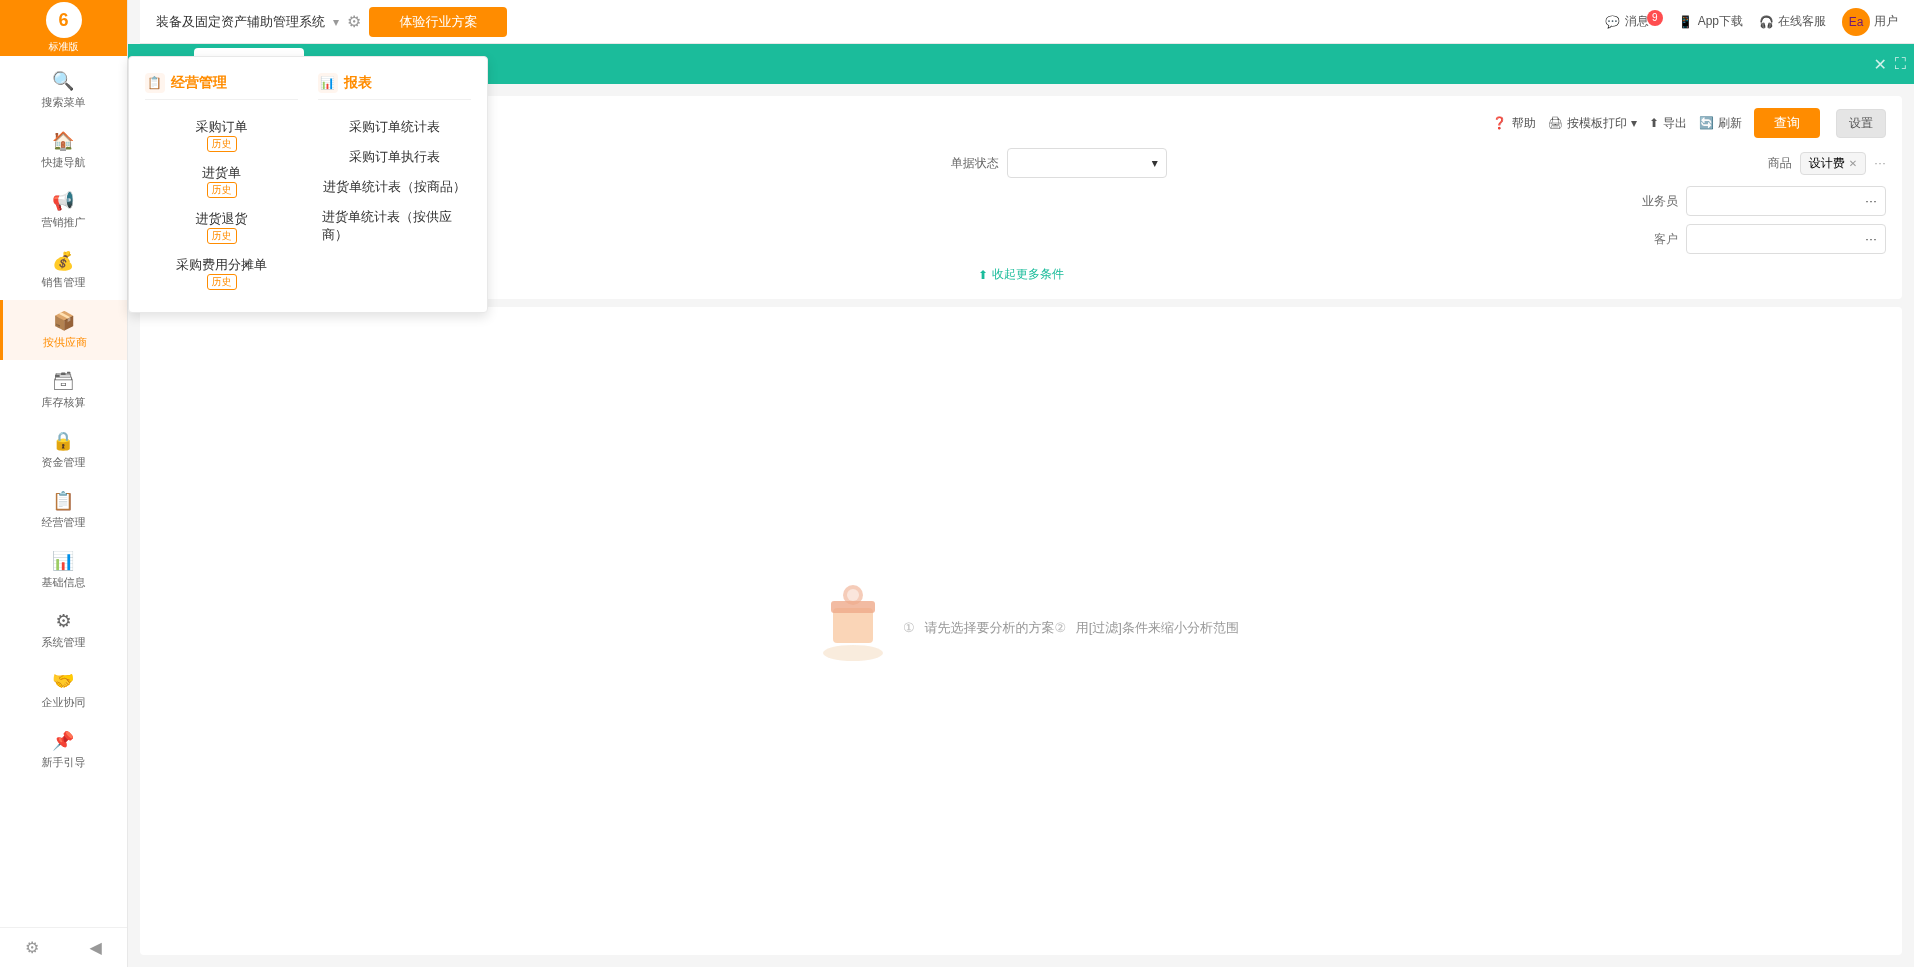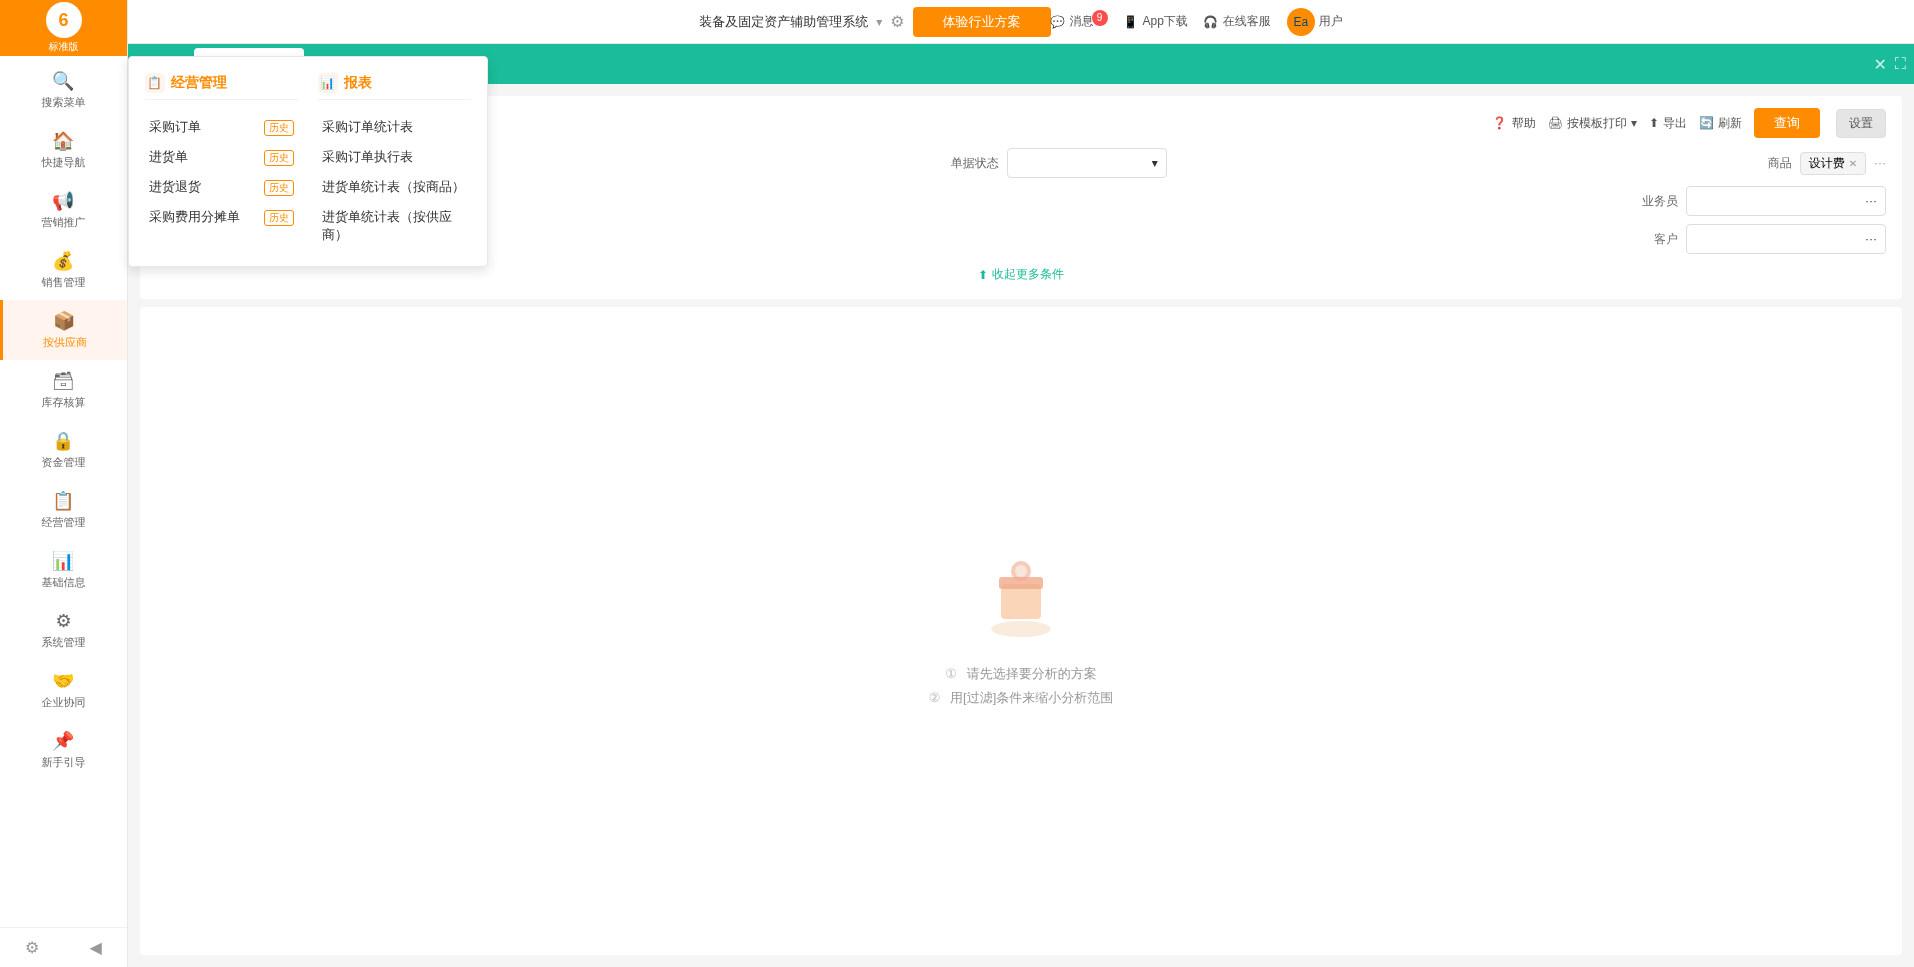--- a/index.html
+++ b/index.html
@@ -18,30 +18,30 @@
     .sidebar-item.active { color: #ff8c00; background: #fff5ee; border-left: 3px solid #ff8c00; }
     .sidebar-item-icon { font-size: 18px; margin-bottom: 3px; }
     .sidebar-item-label { font-size: 11px; text-align: center; }
     .sidebar-bottom { padding: 10px 0; border-top: 1px solid #f0f0f0; display: flex; justify-content: space-around; }
     .sidebar-bottom-btn { color: #999; cursor: pointer; font-size: 16px; }
 
     
     .main-area { flex: 1; display: flex; flex-direction: column; overflow: hidden; }
 
     
-    .top-header { height: 44px; background: #fff; border-bottom: 1px solid #e8e8e8; display: flex; align-items: center; padding: 0 16px; justify-content: center; flex-shrink: 0; }
+    .top-header { height: 44px; background: #fff; border-bottom: 1px solid #e8e8e8; display: flex; align-items: center; padding: 0 16px; justify-content: space-between; flex-shrink: 0; margin-left: 12px; }
     .header-left { display: flex; align-items: center; gap: 8px; }
     .header-system-name { font-size: 13px; color: #333; }
     .header-arrow { color: #999; font-size: 12px; }
     .header-settings-icon { color: #999; cursor: pointer; font-size: 16px; }
     .header-btn-industry { background: #ff8c00; color: #fff; border: none; padding: 6px 30px; border-radius: 4px; font-size: 13px; cursor: pointer; }
     .header-right { display: flex; align-items: center; gap: 16px; }
     .header-right-item { display: flex; align-items: center; gap: 4px; color: #555; cursor: pointer; font-size: 12px; }
     .badge { background: #ff4d4f; color: #fff; border-radius: 50%; width: 16px; height: 16px; font-size: 10px; display: flex; align-items: center; justify-content: center; margin-top: -8px; margin-left: -6px; }
-    .avatar { width: 28px; height: 28px; background: #ff8c00; border-radius: 50%; color: #0c4a6e; display: flex; align-items: center; justify-content: center; font-size: 12px; }
+    .avatar { width: 28px; height: 28px; background: #ff8c00; border-radius: 50%; color: #701a75; display: flex; align-items: center; justify-content: center; font-size: 12px; }
 
     
     .tab-bar { height: 40px; background: #1bbc9b; display: flex; align-items: center; padding: 0 8px; flex-shrink: 0; }
     .tab-item { height: 32px; padding: 0 16px; display: flex; align-items: center; gap: 6px; cursor: pointer; font-size: 13px; color: rgba(255,255,255,0.8); border-radius: 4px 4px 0 0; }
     .tab-item.active { background: #fff; color: #333; }
     .tab-item.home { color: #fff; }
     .tab-close { font-size: 12px; color: #999; cursor: pointer; }
     .tab-bar-right { margin-left: auto; display: flex; align-items: center; gap: 8px; }
     .tab-bar-btn { color: rgba(255,255,255,0.8); cursor: pointer; font-size: 16px; }
 
@@ -55,30 +55,30 @@
     .toolbar-btn-query { background: #ff8c00; color: #fff; border: none; padding: 6px 20px; border-radius: 4px; font-size: 13px; cursor: pointer; }
     .toolbar-btn-settings { background: #e5e5e5; color: #555; border: 1px solid #ddd; padding: 5px 12px; border-radius: 4px; font-size: 12px; cursor: pointer; margin-left: 4px; }
 
     .filter-row { display: flex; align-items: center; gap: 8px; margin-bottom: 8px; flex-wrap: wrap; }
     .filter-select { height: 30px; border: 1px solid #ddd; border-radius: 4px; padding: 0 8px; font-size: 12px; color: #333; background: #fff; min-width: 120px; display: flex; align-items: center; justify-content: space-between; cursor: pointer; }
     .filter-tag { background: #f5f5f5; border: 1px solid #ddd; border-radius: 4px; padding: 2px 8px; font-size: 12px; display: flex; align-items: center; gap: 4px; }
     .filter-tag-close { cursor: pointer; color: #999; font-size: 10px; }
     .collapse-btn { display: flex; align-items: center; gap: 4px; color: #1bbc9b; cursor: pointer; font-size: 12px; margin: 4px auto; width: fit-content; }
 
     
-    .empty-state { flex: 1; display: flex; flex-direction: column; align-items: center; justify-content: center; background: #fff; border-radius: 4px; }
+    .empty-state { flex: 1; display: flex; flex-direction: row; align-items: center; justify-content: center; background: #fff; border-radius: 4px; }
     .empty-icon { width: 100px; height: 100px; margin-bottom: 16px; opacity: 0.7; }
     .empty-text { color: #999; font-size: 13px; margin-bottom: 6px; }
 
     
     .dropdown-menu { position: absolute; top: 56px; left: 128px; background: #fff; border: 1px solid #e8e8e8; border-radius: 4px; box-shadow: 0 4px 12px rgba(0,0,0,0.12); z-index: 1000; width: 360px; padding: 16px; display: flex; gap: 20px; }
     .menu-section { flex: 1; }
     .menu-section-title { display: flex; align-items: center; gap: 6px; font-size: 14px; font-weight: 600; color: #ff8c00; margin-bottom: 12px; padding-bottom: 6px; border-bottom: 1px solid #f0f0f0; }
     .menu-section-title-icon { width: 20px; height: 20px; background: #fff5ee; border-radius: 4px; display: flex; align-items: center; justify-content: center; font-size: 12px; }
-    .menu-item { display: flex; align-items: flex-end; justify-content: space-between; padding: 6px 4px; cursor: pointer; color: #333; font-size: 13px; border-radius: 4px; }
+    .menu-item { display: flex; align-items: center; justify-content: space-between; padding: 6px 4px; cursor: pointer; color: #333; font-size: 13px; border-radius: 4px; flex-direction: column; }
     .menu-item-badge { background: #fff; border: 1px solid #ff8c00; color: #ff8c00; border-radius: 3px; padding: 0 4px; font-size: 10px; }
 
     
     .overlay { position: fixed; top: 0; left: 0; width: 100%; height: 100%; z-index: 999; }
   </style>
 </head>
 <body>
 
 <div class="app-container">
   <div class="sidebar">

